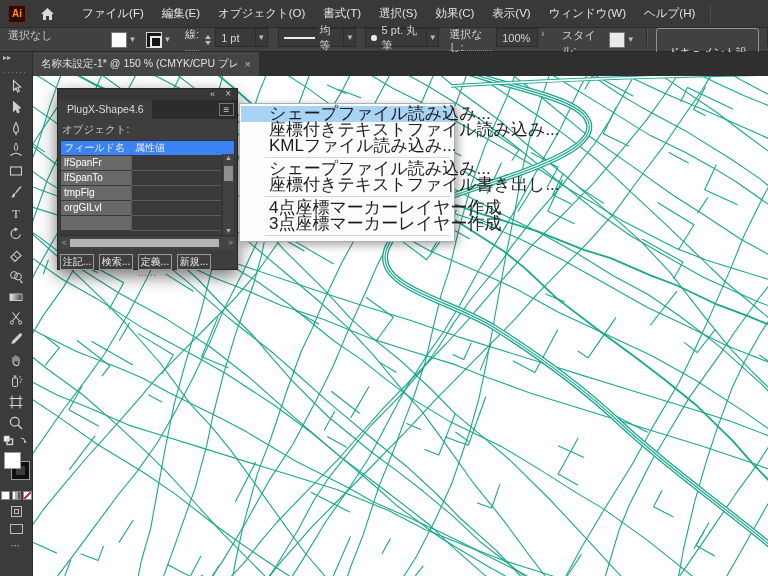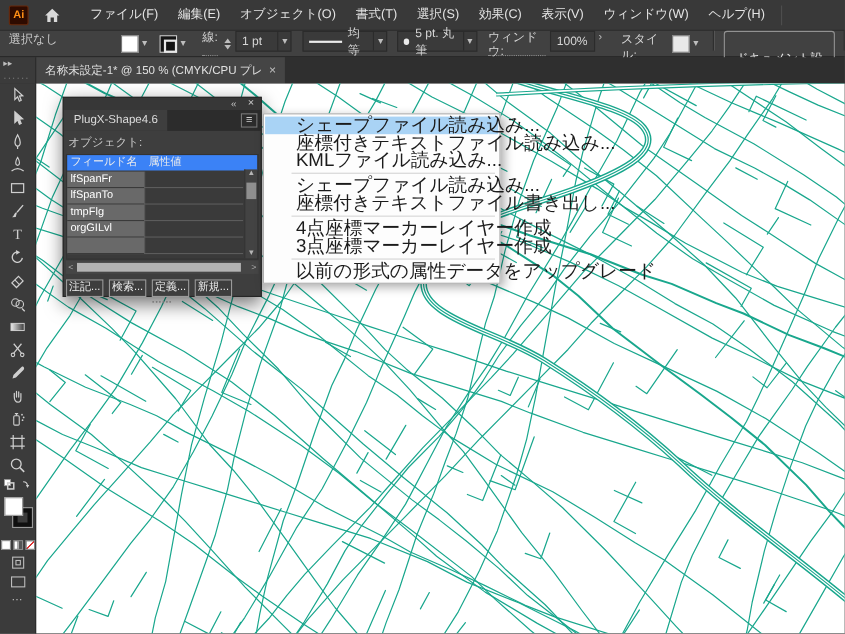--- a/index.html
+++ b/index.html
@@ -198,21 +198,21 @@
     </div>
     <div class="cb-box" style="margin-left:9px">
       <div class="cell">
           <span class="bdot"></span>
         <span>5 pt. 丸筆</span>
         </div>
       <div class="chcell">
           <span class="chev">▼</span>
         </div>
     </div>
-    <span class="cb-lab" style="margin-left:10px">ウィンドウ:</span>
+    <span class="cb-lab" style="margin-left:10px">選択なし:</span>
     <div class="cb-box" style="margin-left:4px;width:46px">
       <div class="cell">
           <span>100%</span>
         </div>
     </div>
     <span class="chev" style="font-size:10px">›</span>
     <span style="margin-left:14px">スタイル:</span>
     <div style="display:flex;align-items:center;margin-left:4px">
       <span class="sw" style="background:#e9e9e9"></span>
       <span class="chev">▼</span>
@@ -585,16 +585,15 @@
     <div class="m-item hl">シェープファイル読み込み...</div>
     <div class="m-item">座標付きテキストファイル読み込み...</div>
     <div class="m-item">KMLファイル読み込み...</div>
     <div class="m-sep"></div>
     <div class="m-item">シェープファイル読み込み...</div>
     <div class="m-item">座標付きテキストファイル書き出し...</div>
     <div class="m-sep"></div>
     <div class="m-item">4点座標マーカーレイヤー作成</div>
     <div class="m-item">3点座標マーカーレイヤー作成</div>
     <div class="m-sep"></div>
-    <div class="m-item">以前の形式の属性データをアップグレード</div>
   </div>
 
 </div>
 
 </body></html>

